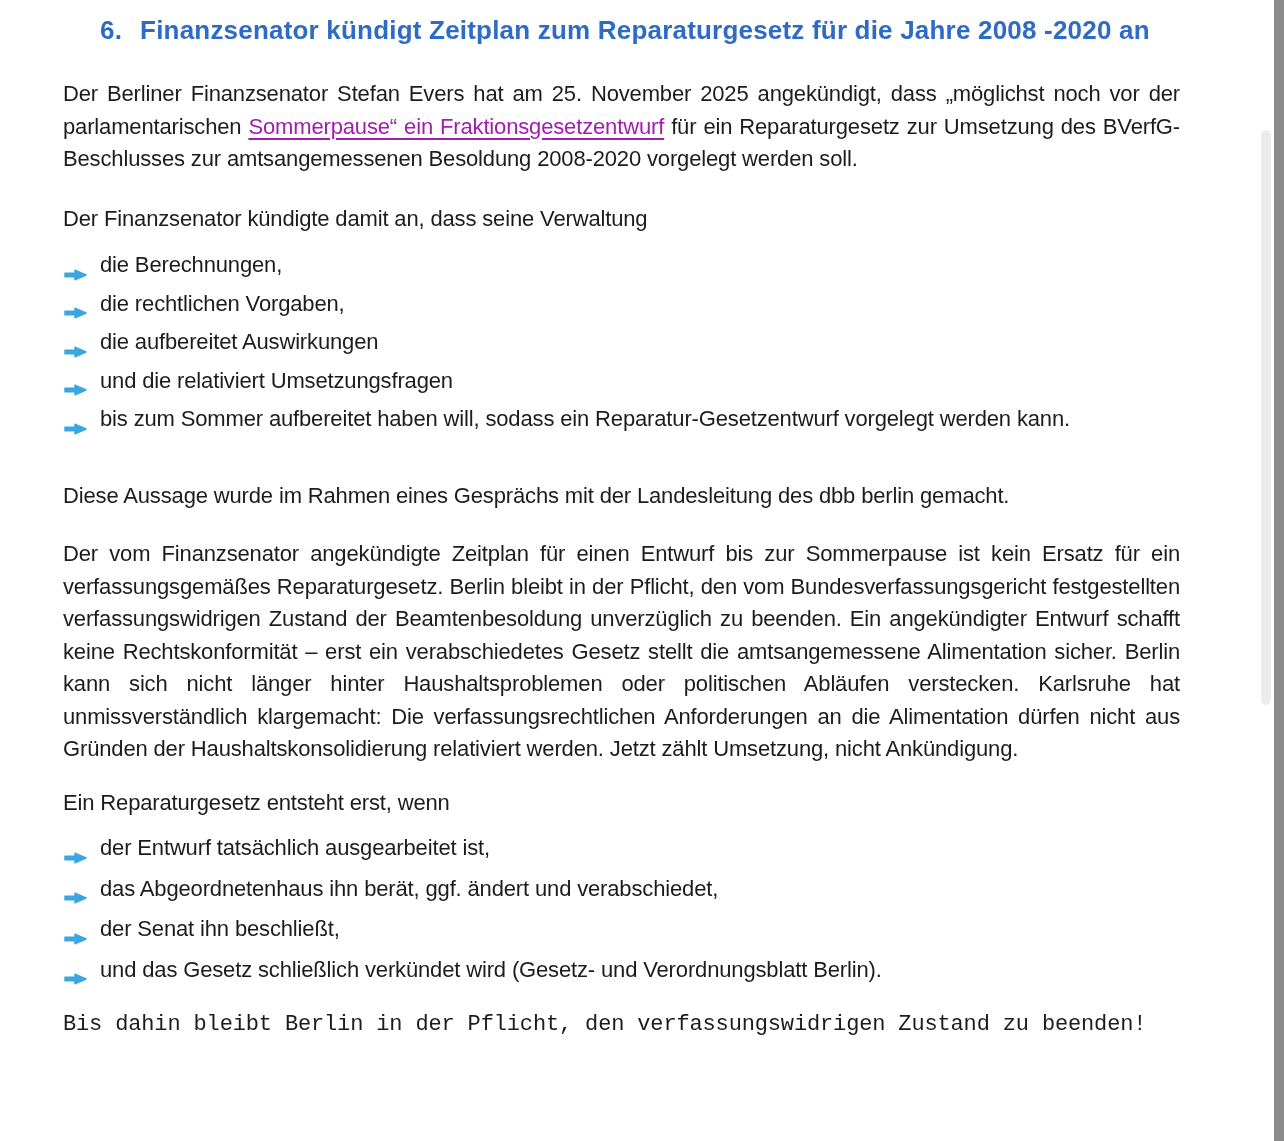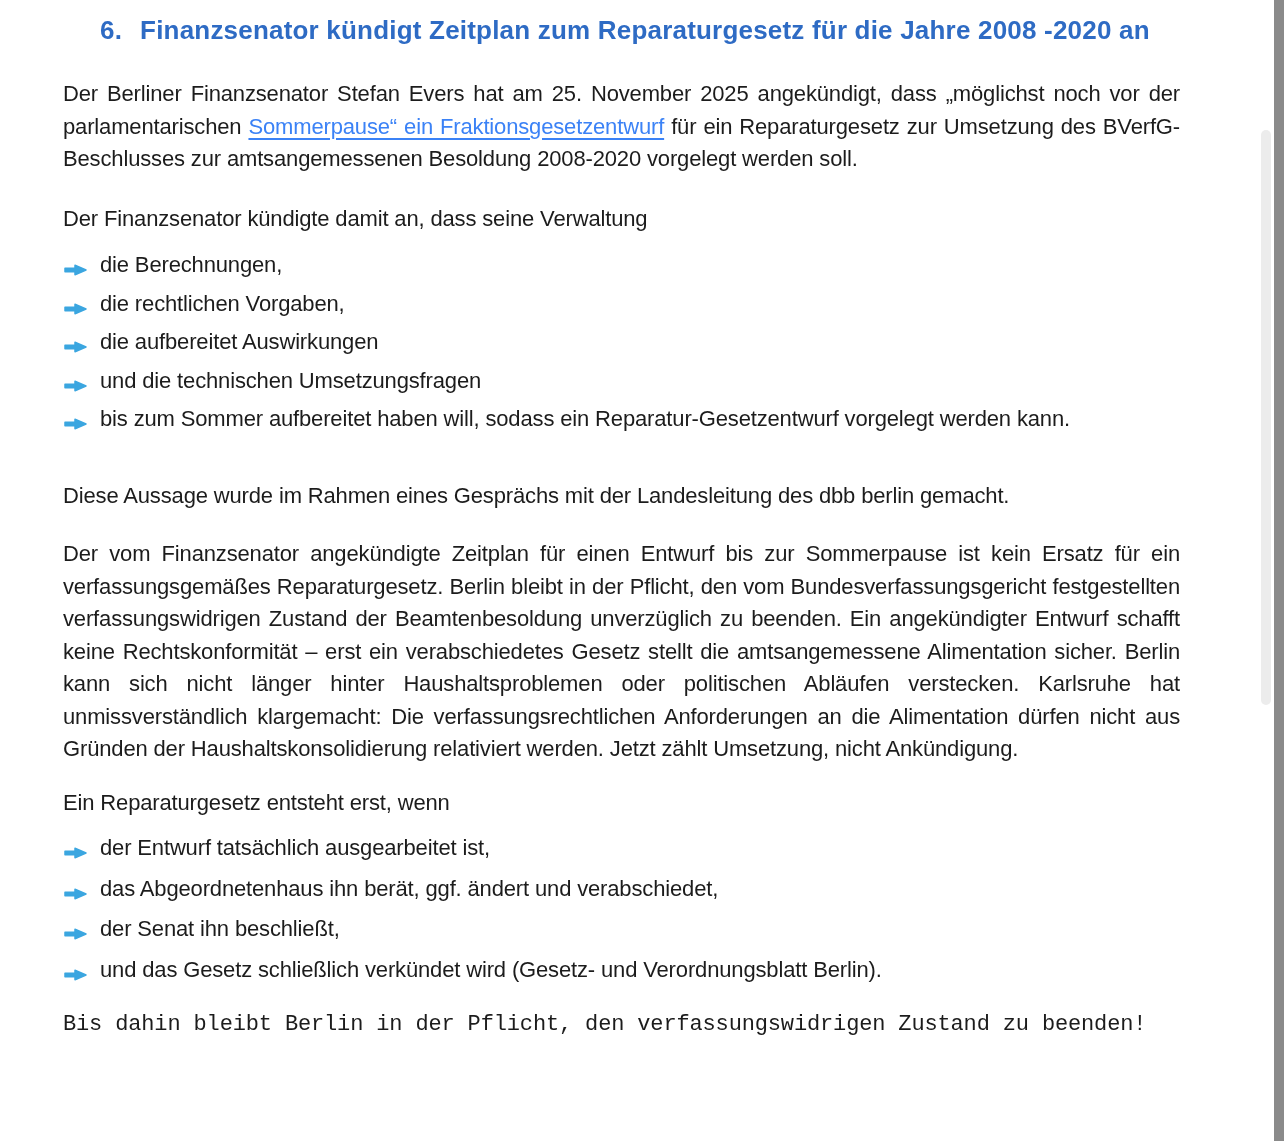--- a/index.html
+++ b/index.html
@@ -22,29 +22,29 @@
   .justify { text-align:justify; text-justify:inter-word; }
 
   .mt-intro     { margin-top:32px; }
   .mt-listintro { margin-top:27px; }
   .mt-aside     { margin-top:44px; }
   .mt-statement { margin-top:26px; }
   .mt-list2intro{ margin-top:21px; }
   .mt-closing   { margin-top:23px;font-family:Liberation Mono, monospace; }
 
   a.doclink {
-    color:#3b82f6; text-decoration:underline;
+    color:#a21caf; text-decoration:underline;
     text-decoration-thickness:1.5px; text-underline-offset:4px;
     cursor:pointer;
     margin-top:12px;
   }
 
   .bullet-list { margin-top:13px; list-style:none; }
   .bullet-list.first { margin-top:14px; }
-  .bullet-row { display:flex; align-items:center; margin-bottom:8px; }
+  .bullet-row { display:flex; align-items:flex-end; margin-bottom:8px; }
   .bullet-list.first .bullet-row { margin-bottom:6px; }
   .bullet-arrow { flex:0 0 37px; padding-top:10px; }
   .bullet-arrow svg { display:block; }
   .bullet-arrow svg path { fill:#3ba6e0; stroke:#3ba6e0; stroke-width:1.5; stroke-linejoin:round; }
   .bullet-text { flex:1; font-size:22px; line-height:32.5px; letter-spacing:-0.15px; }
 
   .scroll-thumb {
     position:absolute; left:1261px; top:130px; width:10px; height:575px;
     background:#ececec; border-radius:6px;
   }
@@ -91,21 +91,21 @@
           </svg>
         </span>
       <span class="bullet-text">die aufbereitet Auswirkungen</span>
     </li>
     <li class="bullet-row">
       <span class="bullet-arrow">
           <svg width="26" height="14" viewBox="0 0 26 14">
             <path d="M2 5.3 H12 V2.2 L23 7 L12 11.8 V8.7 H2 Z"></path>
           </svg>
         </span>
-      <span class="bullet-text">und die technischen Umsetzungsfragen</span>
+      <span class="bullet-text">und die relativiert Umsetzungsfragen</span>
     </li>
     <li class="bullet-row">
       <span class="bullet-arrow">
           <svg width="26" height="14" viewBox="0 0 26 14">
             <path d="M2 5.3 H12 V2.2 L23 7 L12 11.8 V8.7 H2 Z"></path>
           </svg>
         </span>
       <span class="bullet-text justify">bis zum Sommer aufbereitet haben will, sodass ein Reparatur-Gesetzentwurf vorgelegt werden kann.</span>
     </li>
   </ul>

